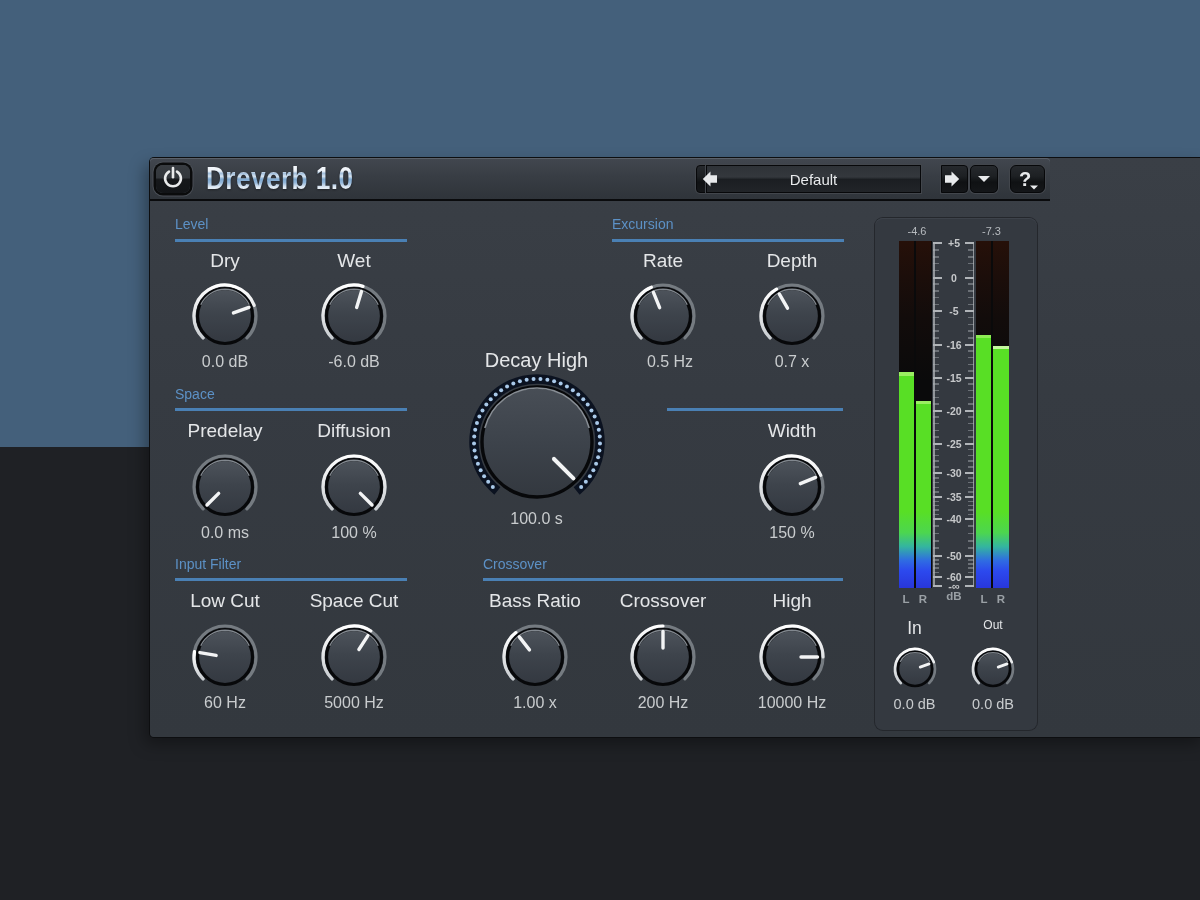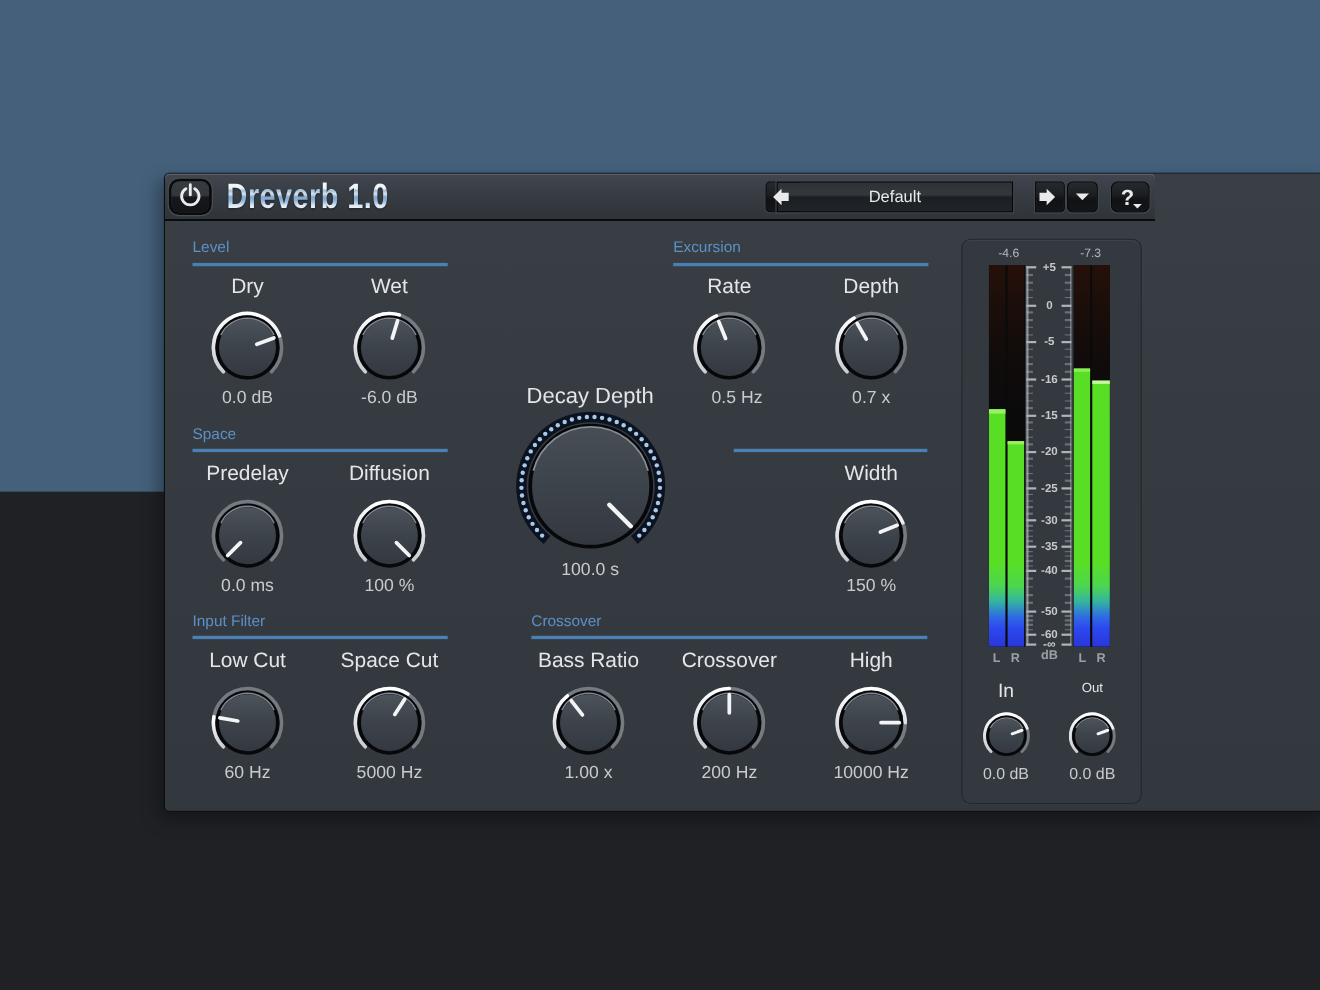--- a/index.html
+++ b/index.html
@@ -197,21 +197,21 @@
 <div class="val" style="left:513px;top:536px;">200 Hz</div>
 <div class="lbl" style="left:642px;top:432px;">High</div>
 <svg class="kn" style="left:604.0px;top:461.0px" width="76" height="76" viewBox="0 0 76 76">
       <path d="M16.08 59.92 A31 31 0 1 1 59.92 59.92" fill="none" stroke="#757b81" stroke-width="3.2" stroke-linecap="round"></path>
       <path d="M16.08 59.92 A31 31 0 1 1 69.00 38.00" fill="none" stroke="url(#agr)" stroke-width="3.2" stroke-linecap="round"></path>
       <circle cx="38.0" cy="38.0" r="27.5" fill="url(#kb)" stroke="#07080a" stroke-width="3.2"></circle>
       <path d="M13.80 26.72 A26.7 26.7 0 0 1 62.20 26.72" fill="none" stroke="#81878e" stroke-width="1.4" stroke-linecap="butt"></path>
       <line x1="47.00" y1="38.00" x2="63.50" y2="38.00" stroke="#f3f4f5" stroke-width="3.4" stroke-linecap="round"></line>
     </svg>
 <div class="val" style="left:642px;top:536px;">10000 Hz</div>
-<div class="lbl" style="left:386.5px;top:191px;font-size:20px;">Decay Depth</div>
+<div class="lbl" style="left:386.5px;top:191px;font-size:20px;">Decay High</div>
 <svg class="kn" style="left:313.5px;top:210.5px" width="146" height="146" viewBox="0 0 146 146">
       <path d="M33.35 121.96 A63 63 0 1 1 112.65 121.96" fill="none" stroke="#0b1220" stroke-width="9.5" stroke-linecap="butt"></path>
       <circle cx="28.84" cy="117.93" r="2.0" fill="#a9c9e9"></circle>
       <circle cx="24.18" cy="112.82" r="2.0" fill="#a9c9e9"></circle>
       <circle cx="20.10" cy="107.22" r="2.0" fill="#a9c9e9"></circle>
       <circle cx="16.66" cy="101.20" r="2.0" fill="#a9c9e9"></circle>
       <circle cx="13.91" cy="94.85" r="2.0" fill="#a9c9e9"></circle>
       <circle cx="11.87" cy="88.23" r="2.0" fill="#a9c9e9"></circle>
       <circle cx="10.57" cy="81.43" r="2.0" fill="#a9c9e9"></circle>
       <circle cx="10.02" cy="74.52" r="2.0" fill="#a9c9e9"></circle>

